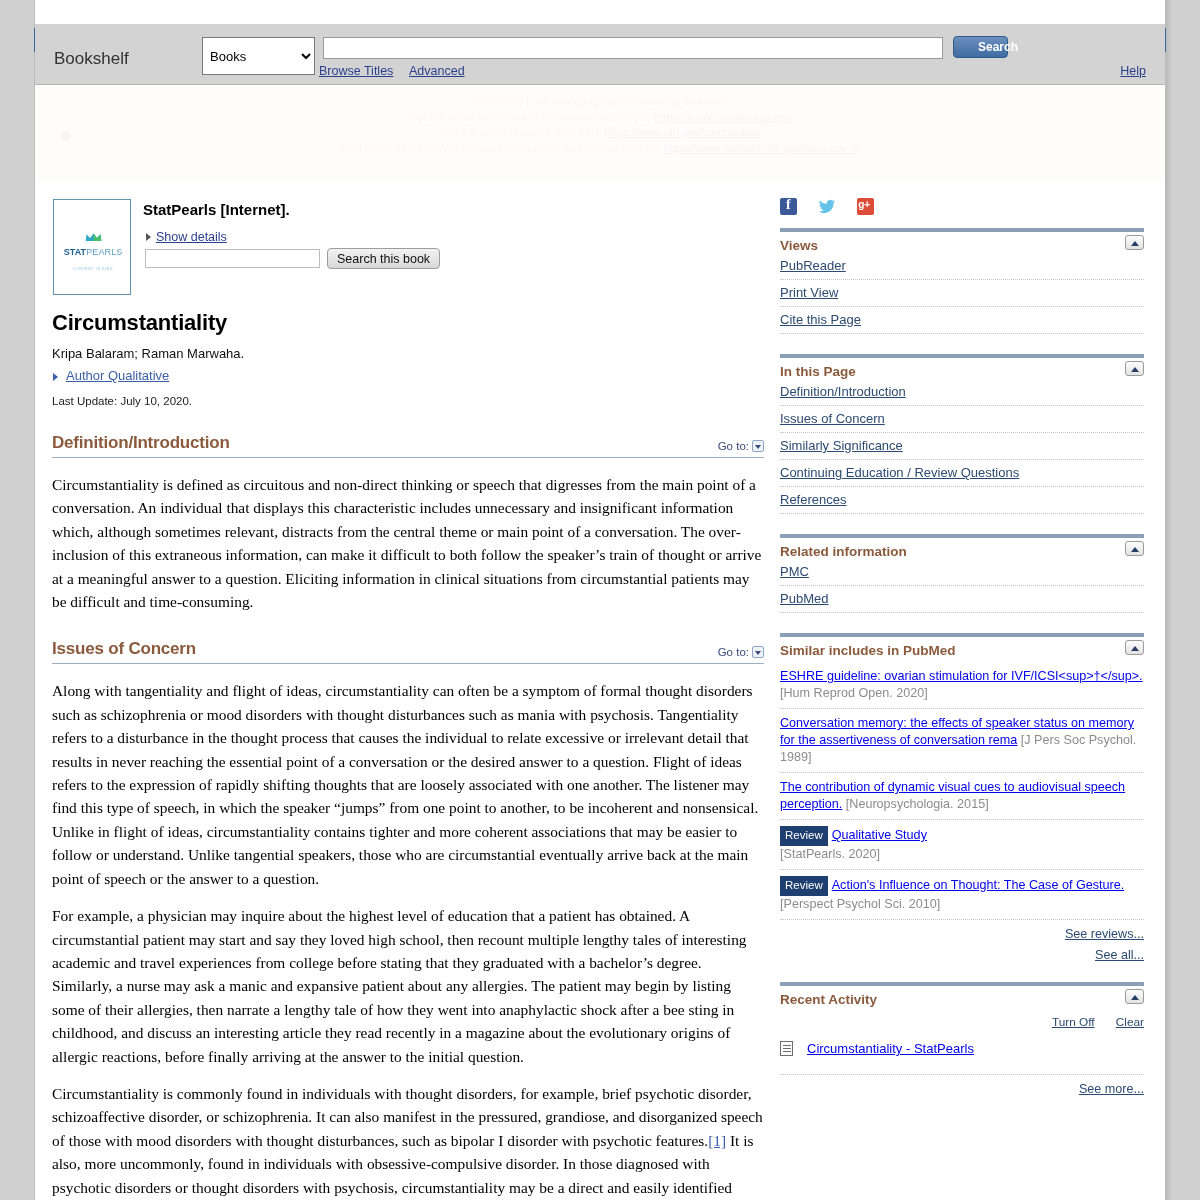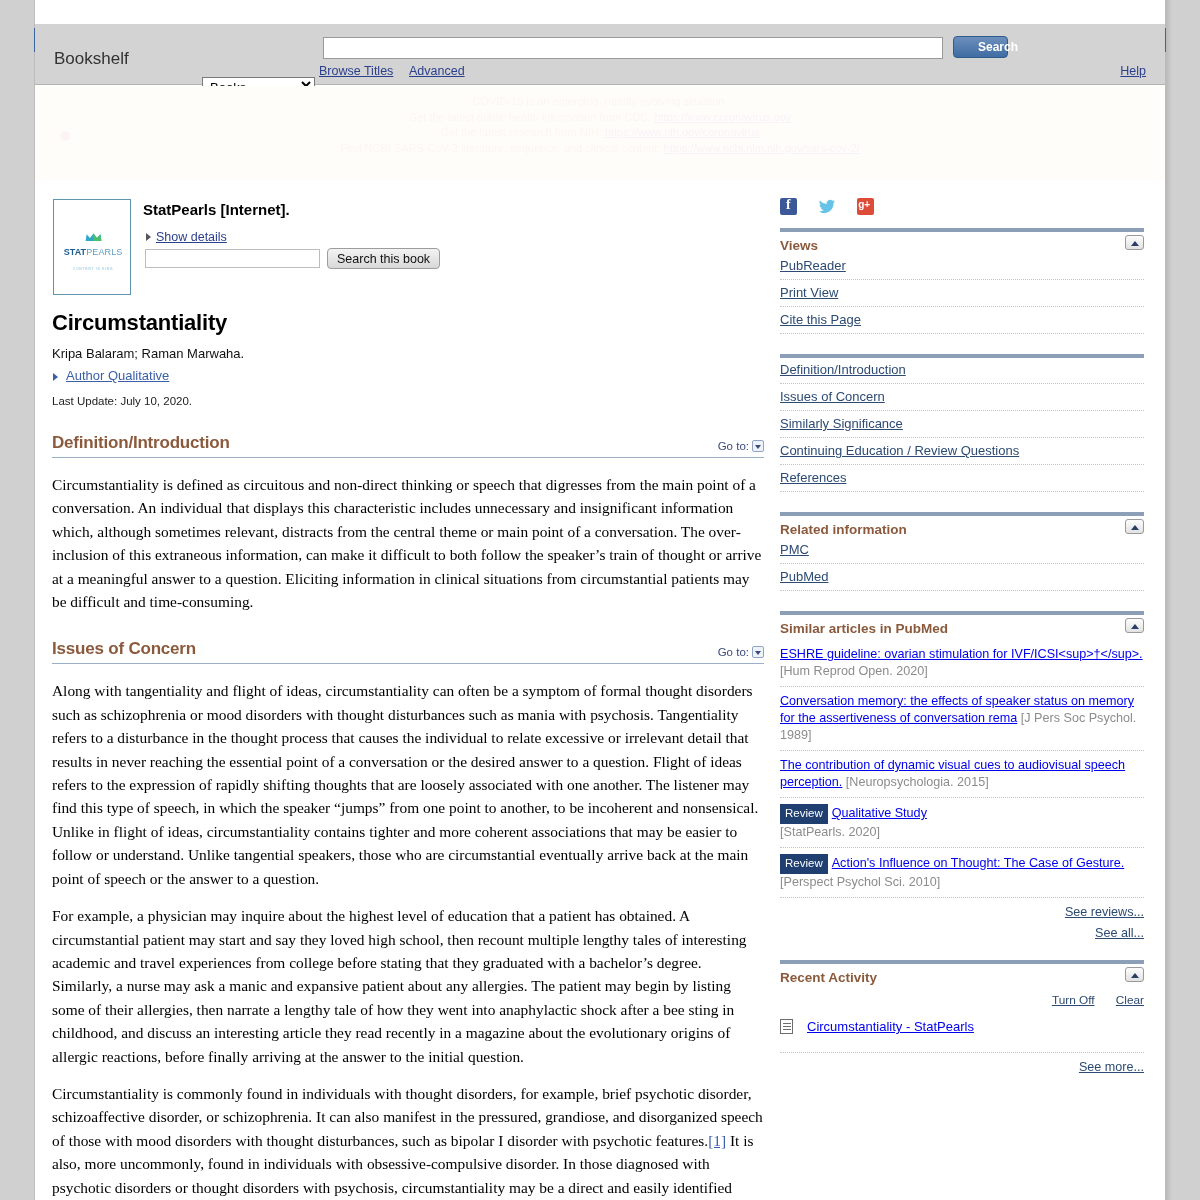--- a/index.html
+++ b/index.html
@@ -32,23 +32,23 @@
               border-radius:2px; background:#4a76ab; position:relative; vertical-align:-1px; margin-left:3px; }
   .caretbox::after { content:""; position:absolute; left:2px; top:4px; width:0; height:0;
               border-left:3px solid transparent; border-right:3px solid transparent; border-top:3px solid #e8f0f8; }
   #signin { position:absolute; right:17px; top:5px; font-size:12.5px; color:#fff;
             text-decoration:underline; }
 
   
   #bs-header { position:absolute; left:35px; top:24px; width:1130px; height:61px;
                background:#d3d3d3; border-bottom:1px solid #b4b4b4; }
   #bs-title { position:absolute; left:19px; top:25px; font-size:17px; color:#333; }
-  #db-select { position:absolute; left:167px; top:13px; width:113px; height:14px;
+  #db-select { position:absolute; left:167px; top:13px; width:113px; height:38px;
                font-size:13px; font-family:"Liberation Sans",sans-serif;
-               border:1px solid #7a7a7a; background:#fff; padding:1px 3px;margin-top:40px; }
+               border:1px solid #7a7a7a; background:#fff; padding:1px 3px; }
   #q-input { position:absolute; left:288px; top:13px; width:620px; height:22px;
              border:1px solid #9a9a9a; background:#fff; font-size:13px;
              font-family:"Liberation Sans",sans-serif; padding:0 4px; }
   #search-btn { position:absolute; left:918px; top:12px; width:55px; height:22px;
                 background:linear-gradient(#6c8fbc,#3f6ca3); color:#fff; border:1px solid #2f5party;
                 border:1px solid #2f5a8c; border-radius:4px; font-size:12px; font-weight:bold;
                 font-family:"Liberation Sans",sans-serif; cursor:pointer;padding-left:24px; }
   #browse-titles { position:absolute; left:284px; top:40px; font-size:12.5px; color:#2b3f8c; }
   #advanced { position:absolute; left:374px; top:40px; font-size:12.5px; color:#2b3f8c; }
   #help-link { position:absolute; right:19px; top:40px; font-size:12.5px; color:#2b3f8c; }
@@ -269,41 +269,45 @@
       <h3>Views</h3>
       <span class="collapse"></span>
     </div>
     <a class="sl" href="#">PubReader</a>
     <a class="sl" href="#">Print View</a>
     <a class="sl" href="#">Cite this Page</a>
   </div>
 
   <div class="panel">
     <div class="panel-top"></div>
+    <div class="panel-head">
+      <h3>In this Page</h3>
+      <span class="collapse"></span>
+    </div>
     <a class="sl" href="#">Definition/Introduction</a>
     <a class="sl" href="#">Issues of Concern</a>
     <a class="sl" href="#">Similarly Significance</a>
     <a class="sl" href="#">Continuing Education / Review Questions</a>
     <a class="sl" href="#">References</a>
   </div>
 
   <div class="panel">
     <div class="panel-top"></div>
     <div class="panel-head">
       <h3>Related information</h3>
       <span class="collapse"></span>
     </div>
     <a class="sl" href="#">PMC</a>
     <a class="sl" href="#">PubMed</a>
   </div>
 
   <div class="panel">
     <div class="panel-top"></div>
     <div class="panel-head">
-      <h3>Similar articles in PubMed</h3>
+      <h3>Similar includes in PubMed</h3>
       <span class="collapse"></span>
     </div>
 
     <div class="simrow">
       <a href="#">ESHRE guideline: ovarian stimulation for IVF/ICSI&lt;sup&gt;†&lt;/sup&gt;.</a>
       <span class="jr-right">[Hum Reprod Open. 2020]</span>
     </div>
 
     <div class="simrow">
       <a href="#">Conversation memory: the effects of speaker status on memory for the assertiveness of conversation rema</a>

